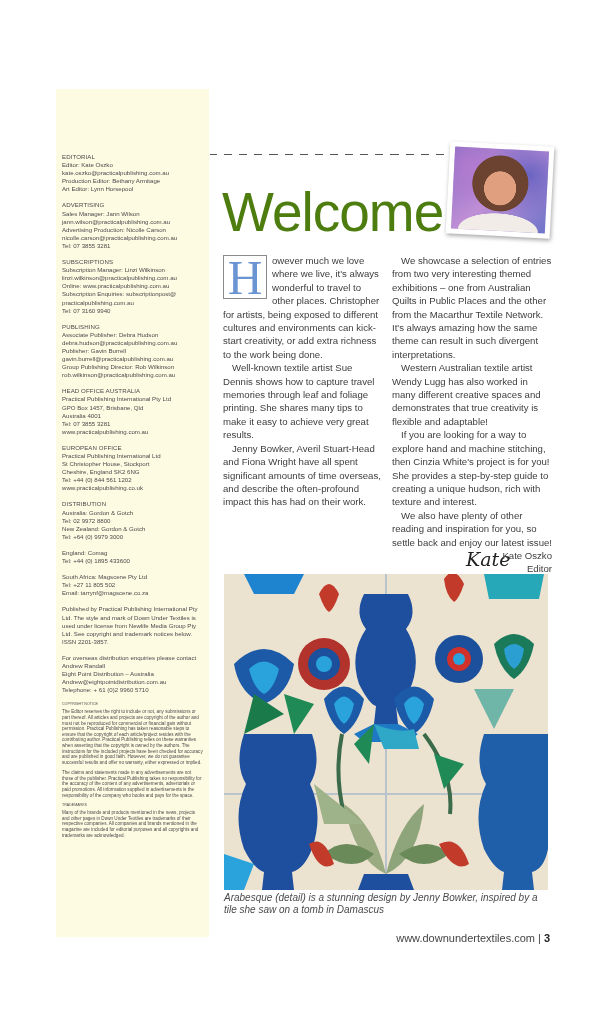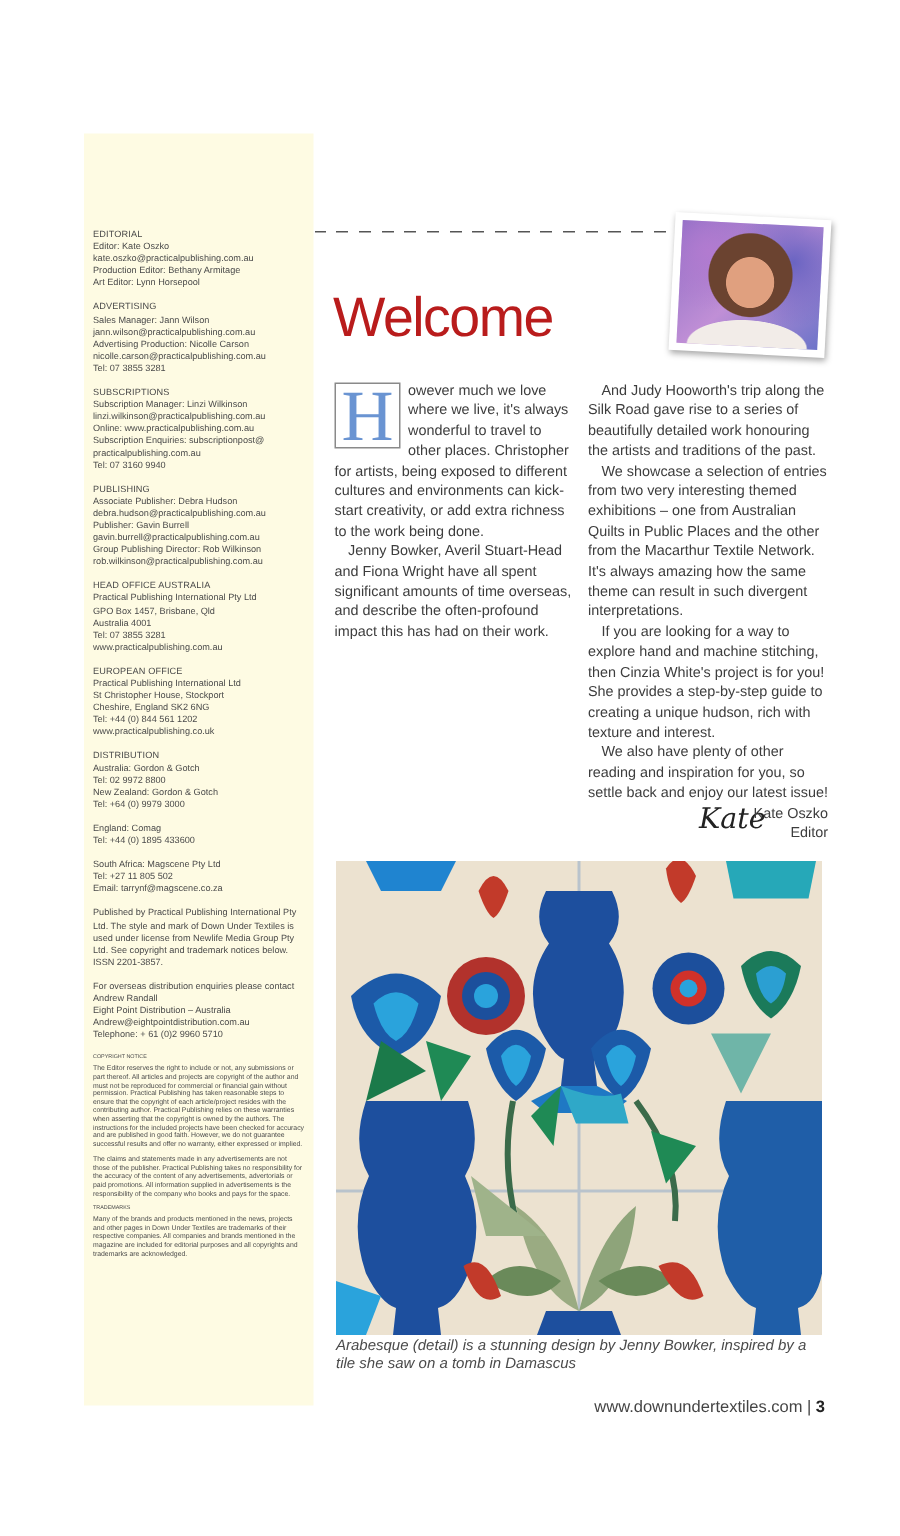--- a/index.html
+++ b/index.html
@@ -18,22 +18,22 @@
   .sb-small-head { font-size: 3.6px; line-height: 5px; text-transform: uppercase; margin-bottom: 2px; }
   .sb-small { font-size: 4.6px; line-height: 5.6px; margin-bottom: 5px; }
 
   .dash-line {
     position: absolute; left: 210px; top: 154px; width: 242px; height: 0;
     border-top: 1px dashed #555;
     border-image: repeating-linear-gradient(90deg, #555 0 8px, transparent 8px 15px) 1;
   }
   .title {
     position: absolute; left: 222px; top: 182px;
-    font-family: "Liberation Sans", sans-serif; font-size: 37px; font-weight: 300;
-    color: #b91c1c; letter-spacing: -1px; line-height: 60px;
+    font-family: "Liberation Sans", sans-serif; font-size: 55px; font-weight: 300;
+    color: #4d7c0f; letter-spacing: -1px; line-height: 60px;
   }
   .photo-frame {
     position: absolute; left: 448px; top: 144px; width: 104px; height: 92px;
     background: #ffffff; padding: 5px; transform: rotate(3deg);
     box-shadow: 1px 2px 4px rgba(0,0,0,0.35);
   }
   .photo {
     width: 100%; height: 100%;
     background:
       radial-gradient(ellipse 28% 34% at 50% 48%, #e0a07f 0 60%, transparent 62%),
@@ -173,26 +173,27 @@
 <div class="dash-line"></div>
 <h1 class="title">Welcome</h1>
 <div class="photo-frame">
   <div class="photo"></div>
 </div>
 
 <div class="col col-left">
   <p class="first">
     <span class="dropcap">H</span><span>owever much we love where we live, it's always wonderful to travel to other places. Christopher for artists, being exposed to different cultures and environments can kick-start creativity, or add extra richness to the work being done.</span>
   </p>
+  <p>Well-known textile artist Sue Dennis shows how to capture travel memories through leaf and foliage printing. She shares many tips to make it easy to achieve very great results.</p>
   <p>Jenny Bowker, Averil Stuart-Head and Fiona Wright have all spent significant amounts of time overseas, and describe the often-profound impact this has had on their work.</p>
 </div>
 
 <div class="col col-right">
-  <p>And Judy Hooworth's trip along the Silk Road gave rise to a series of beautifully detailed work honouring the artists and traditions of the past.</p>
   <p>We showcase a selection of entries from two very interesting themed exhibitions – one from Australian Quilts in Public Places and the other from the Macarthur Textile Network. It's always amazing how the same theme can result in such divergent interpretations.</p>
+  <p>Western Australian textile artist Wendy Lugg has also worked in many different creative spaces and demonstrates that true creativity is flexible and adaptable!</p>
   <p>If you are looking for a way to explore hand and machine stitching, then Cinzia White's project is for you! She provides a step-by-step guide to creating a unique hudson, rich with texture and interest.</p>
   <p>We also have plenty of other reading and inspiration for you, so settle back and enjoy our latest issue!</p>
   <div class="sign-row">
     <span class="signature">Kate</span>
     <span class="sign-name">Kate Oszko</span>
     <span class="sign-role">Editor</span>
   </div>
 </div>
 
 <div class="quilt">

